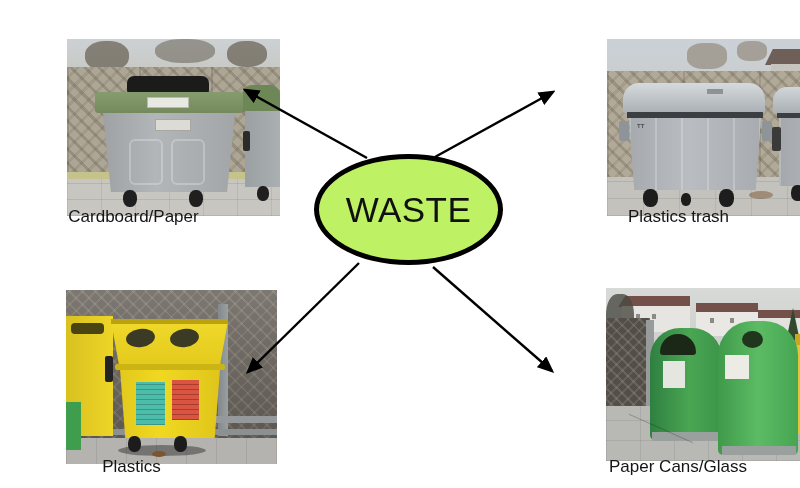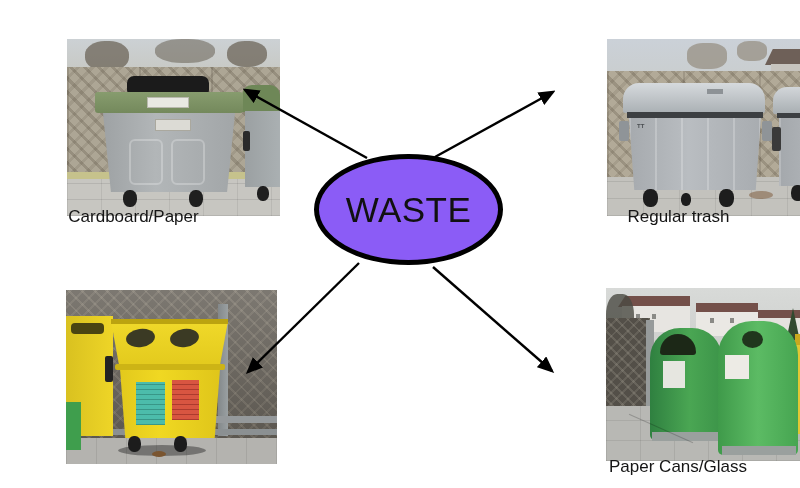--- a/index.html
+++ b/index.html
@@ -1,21 +1,21 @@
 <!DOCTYPE html>
 <html><head>
 <meta charset="utf-8">
 <style>
   html,body{margin:0;padding:0;background:#fff;}
   .canvas{position:relative;width:800px;height:488px;background:#ffffff;overflow:hidden;
           font-family:"Liberation Sans","DejaVu Sans",sans-serif;color:#151515;}
 
   
   .center-ellipse{position:absolute;left:314px;top:154px;width:189px;height:111px;
-    border:5px solid #000;border-radius:50%;box-sizing:border-box;background:#8b5cf6;
+    border:5px solid #000;border-radius:50%;box-sizing:border-box;background:#bef264;
     display:flex;align-items:center;justify-content:center;z-index:3;}
   .center-ellipse span{font-size:35px;letter-spacing:.5px;color:#111;}
 
   
   .arrows{position:absolute;left:0;top:0;z-index:2;}
 
   
   .photo{position:absolute;overflow:hidden;z-index:1;background:#cfcfcb;}
   .photo *{position:absolute;}
   .ph1{left:27px;top:23px;width:213px;height:177px;}
@@ -248,21 +248,21 @@
     <div class="p2-gap"></div>
     <div class="p2-body"></div>
     <i class="p2-logo p2-lg1">TT</i>
     <div class="p2-hput"></div>
     <div class="p2-hput2"></div>
     <div class="p2-wheel p2-w1"></div>
     <div class="p2-wheel p2-w2"></div>
     <div class="p2-wheel p2-w3"></div>
     <div class="p2-stain"></div>
   </figure>
-  <div class="caption cap2">Regular trash</div>
+  <div class="caption cap2">Plastics trash</div>
 
   <figure class="photo ph3">
     <div class="p3-fence"></div>
     <div class="p3-post"></div>
     <div class="p3-rail1"></div>
     <div class="p3-rail2"></div>
     <div class="p3-ground"></div>
     <div class="p3-binL"></div>
     <div class="p3-binL-slot"></div>
     <div class="p3-binL-clamp"></div>
@@ -273,20 +273,21 @@
     <div class="p3-hole p3-h1"></div>
     <div class="p3-hole p3-h2"></div>
     <div class="p3-ledge"></div>
     <div class="p3-body"></div>
     <div class="p3-lblT"></div>
     <div class="p3-lblR"></div>
     <div class="p3-wheel p3-w1"></div>
     <div class="p3-wheel p3-w2"></div>
     <div class="p3-leaf"></div>
   </figure>
+  <div class="caption cap3">Plastics</div>
 
   <figure class="photo ph4">
     <div class="p4-sky"></div>
     <div class="p4-roof p4-r1"></div>
     <div class="p4-h1"></div>
     <div class="p4-roof p4-r2"></div>
     <div class="p4-h2"></div>
     <div class="p4-roof p4-r3"></div>
     <div class="p4-h3"></div>
     <div class="p4-win p4-wn1"></div>

